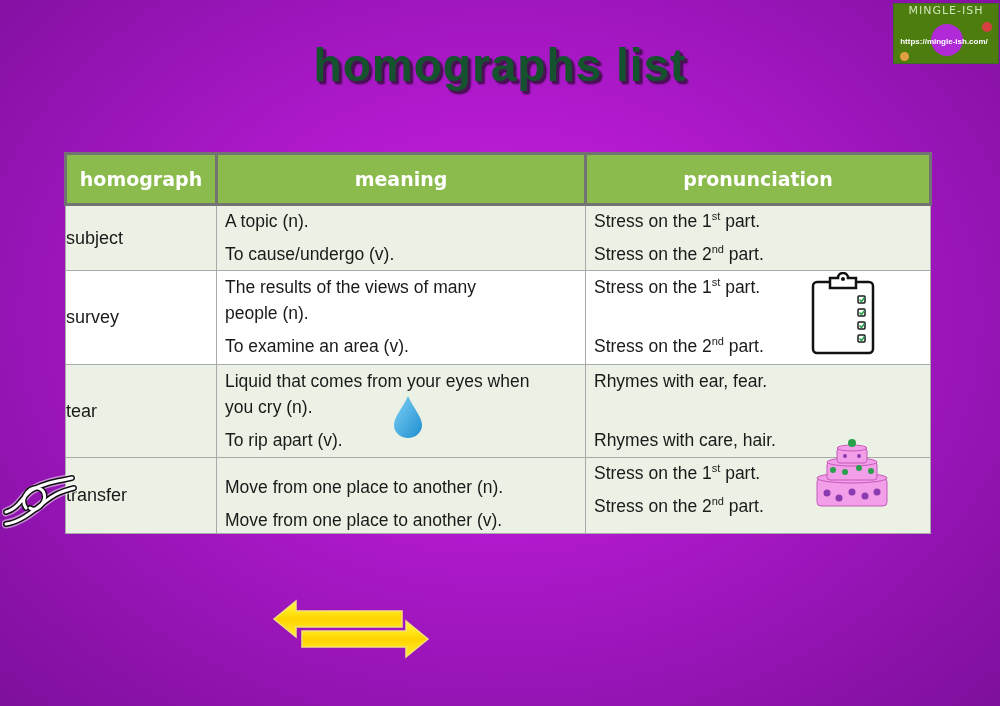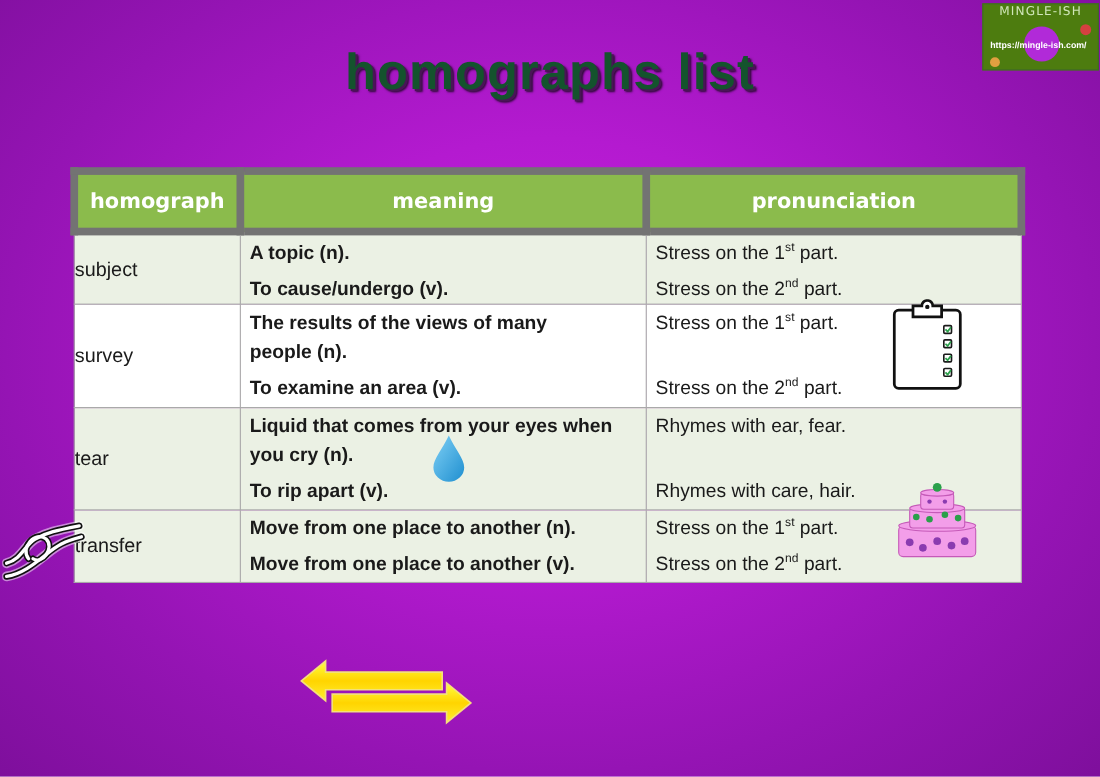--- a/index.html
+++ b/index.html
@@ -23,28 +23,28 @@
   .logo .url { position:absolute; top:33px; left:0; right:4px; text-align:center; font-size:8px; color:#fff; font-weight:bold; }
   .logo .dot1 { position:absolute; right:6px; top:18px; width:10px; height:10px; border-radius:50%; background:#d64040; }
   .logo .dot2 { position:absolute; left:6px; top:48px; width:9px; height:9px; border-radius:50%; background:#e0a040; }
 
   table.main {
     position:absolute; left:64px; top:152px; width:868px;
     border-collapse:collapse; font-size:17.5px; color:#1a1a1a;
   }
   table.main th {
     background:#8bbb4c; color:#ffffff; font-weight:bold; font-size:19px;
-    height:48px; padding:0; border:7px solid #737373;
+    height:48px; padding:0; border:3px solid #737373;
     font-family:"DejaVu Sans", sans-serif;
   }
   table.main td { border:1px solid #a9a9a9; vertical-align:top; padding:0; }
   table.main tr.odd td { background:#ebf1e4; }
   table.main tr.even td { background:#ffffff; }
   td.word { text-align:left; vertical-align:middle !important; font-size:18px; width:150px; }
-  td.meaning { width:368px;font-weight:bold; }
+  td.meaning { width:368px; }
   .line { padding:0 8px; line-height:26px; }
   .gap { height:7px; }
   sup { font-size:11px; line-height:0; }
   .icon { position:absolute; }
 </style>
 </head>
 <body>
 
 <div class="title">homographs list</div>
 
@@ -107,21 +107,21 @@
         <div class="line" style="margin-top:3px">Rhymes with ear, fear.</div>
         <div style="height:33px"></div>
         <div class="line">Rhymes with care, hair.</div>
       </td>
     </tr>
 
 
     <tr class="odd" style="height:66px">
       <td class="word">transfer</td>
       <td class="meaning">
-        <div class="line" style="margin-top:2px">Move from one place to another (n).</div>
+        <div class="line" style="margin-top:16px">Move from one place to another (n).</div>
         <div class="gap"></div>
         <div class="line">Move from one place to another (v).</div>
       </td>
       <td>
         <div class="line" style="margin-top:2px"><span>Stress on the 1</span><sup>st</sup><span> part.</span></div>
         <div class="gap"></div>
         <div class="line"><span>Stress on the 2</span><sup>nd</sup><span> part.</span></div>
       </td>
     </tr>
   </tbody>

